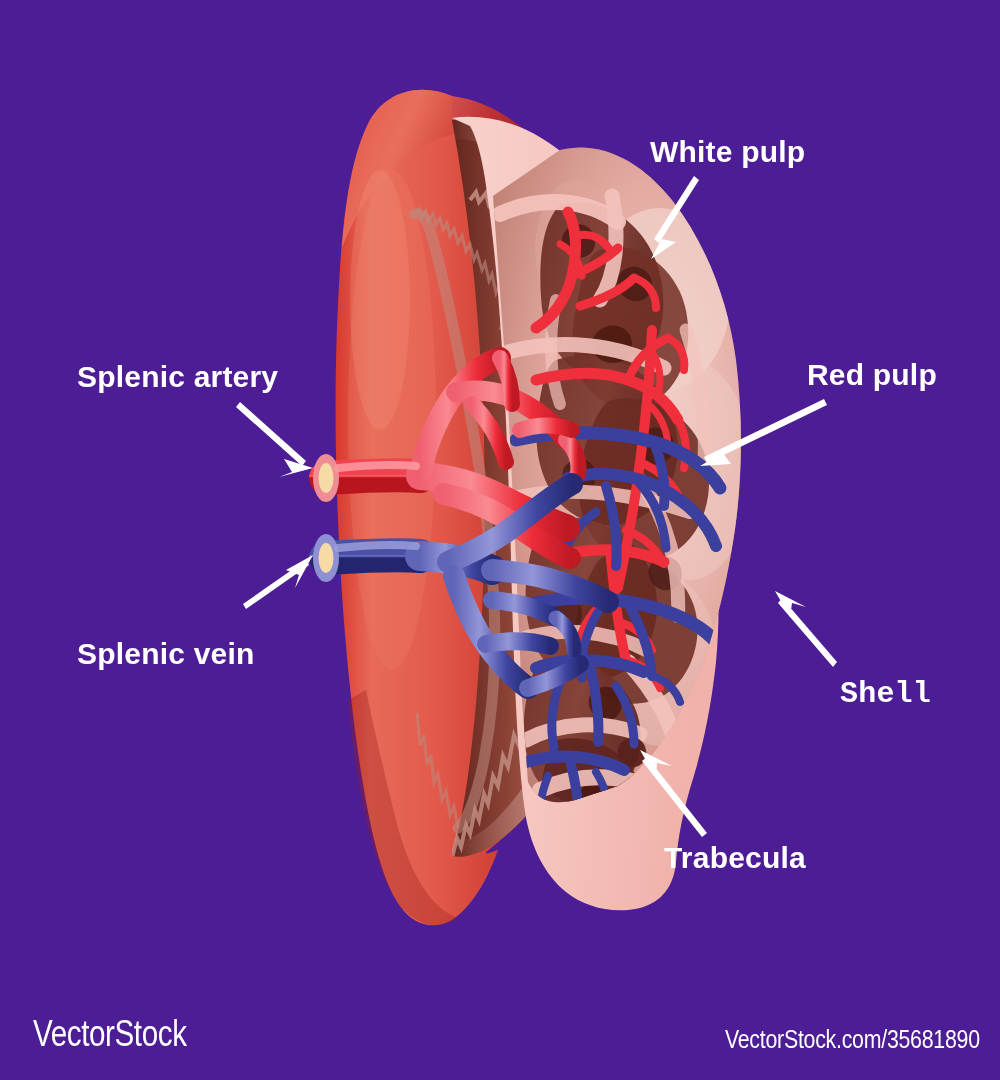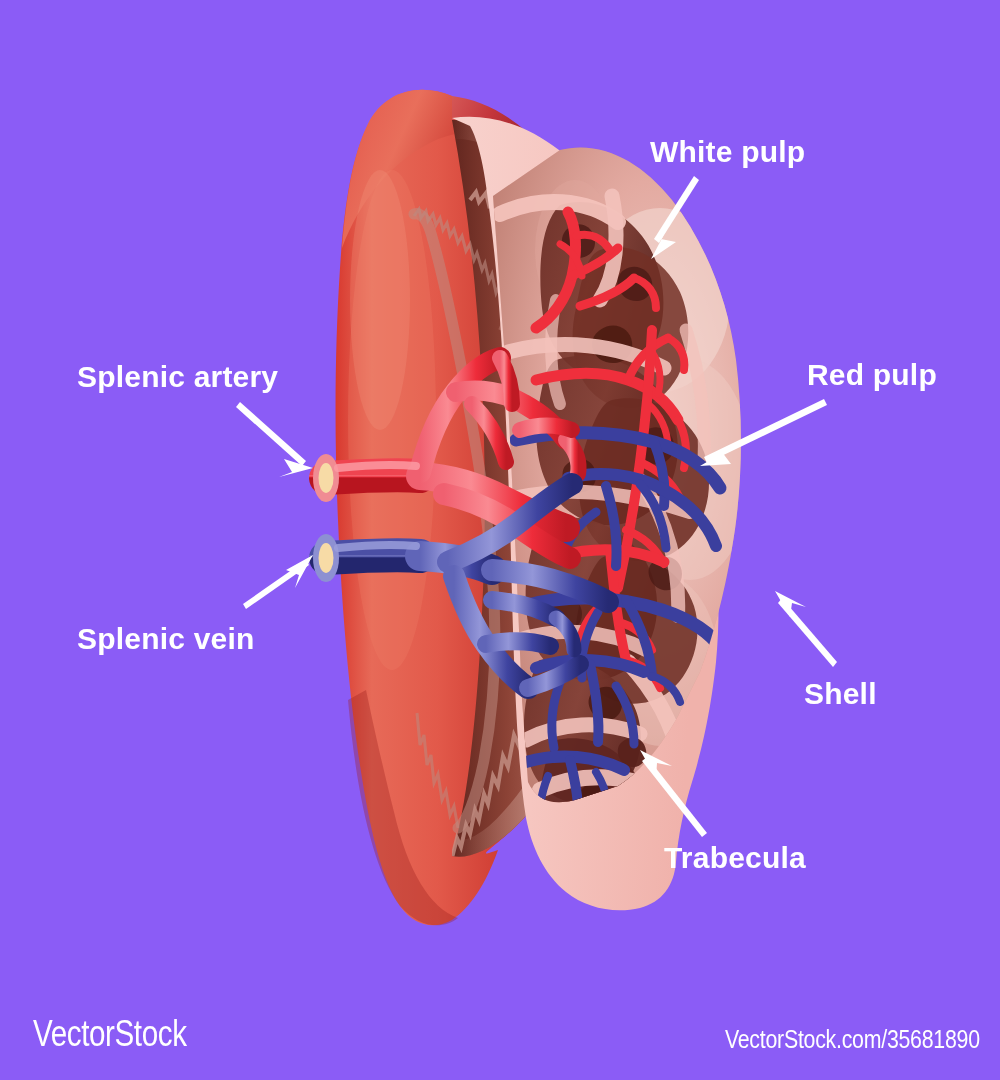--- a/index.html
+++ b/index.html
@@ -13,21 +13,21 @@
     height: 1080px;
     position: relative;
     overflow: hidden;
     font-family: "Liberation Sans", sans-serif;
   }
   #stage {
     position: absolute;
     left: 0; top: 0;
     width: 1000px;
     height: 1080px;
-    background: #8b5cf6;
+    background: #4c1d95;
   }
   #figure {
     position: absolute;
     left: 0; top: 0;
     width: 1000px;
     height: 1080px;
   }
   .label {
     position: absolute;
     color: #ffffff;
@@ -459,21 +459,21 @@
 
       <g>
         <path d="M243,604 L306,560 L309,565 L246,609 Z"></path>
         <path d="M313,555 L286,570 L299,575 L295,588 Z"></path>
       </g>
     </g>
   </svg>
 
   <div class="label" style="left:650px; top:136px;">White pulp</div>
   <div class="label" style="left:807px; top:359px;">Red pulp</div>
-  <div class="label" style="left:804px; top:678px;">Shell</div>
+  <div class="label" style="left:840px; top:678px;font-family:Liberation Mono, monospace;">Shell</div>
   <div class="label" style="left:77px; top:361px;">Splenic artery</div>
   <div class="label" style="left:664px; top:842px;">Trabecula</div>
-  <div class="label" style="left:77px; top:623px;">Splenic vein</div>
+  <div class="label" style="left:77px; top:638px;">Splenic vein</div>
 
   <div class="wm-brand">VectorStock</div>
   <div class="wm-url">VectorStock.com/35681890</div>
 
 </div>
 
 </body></html>

